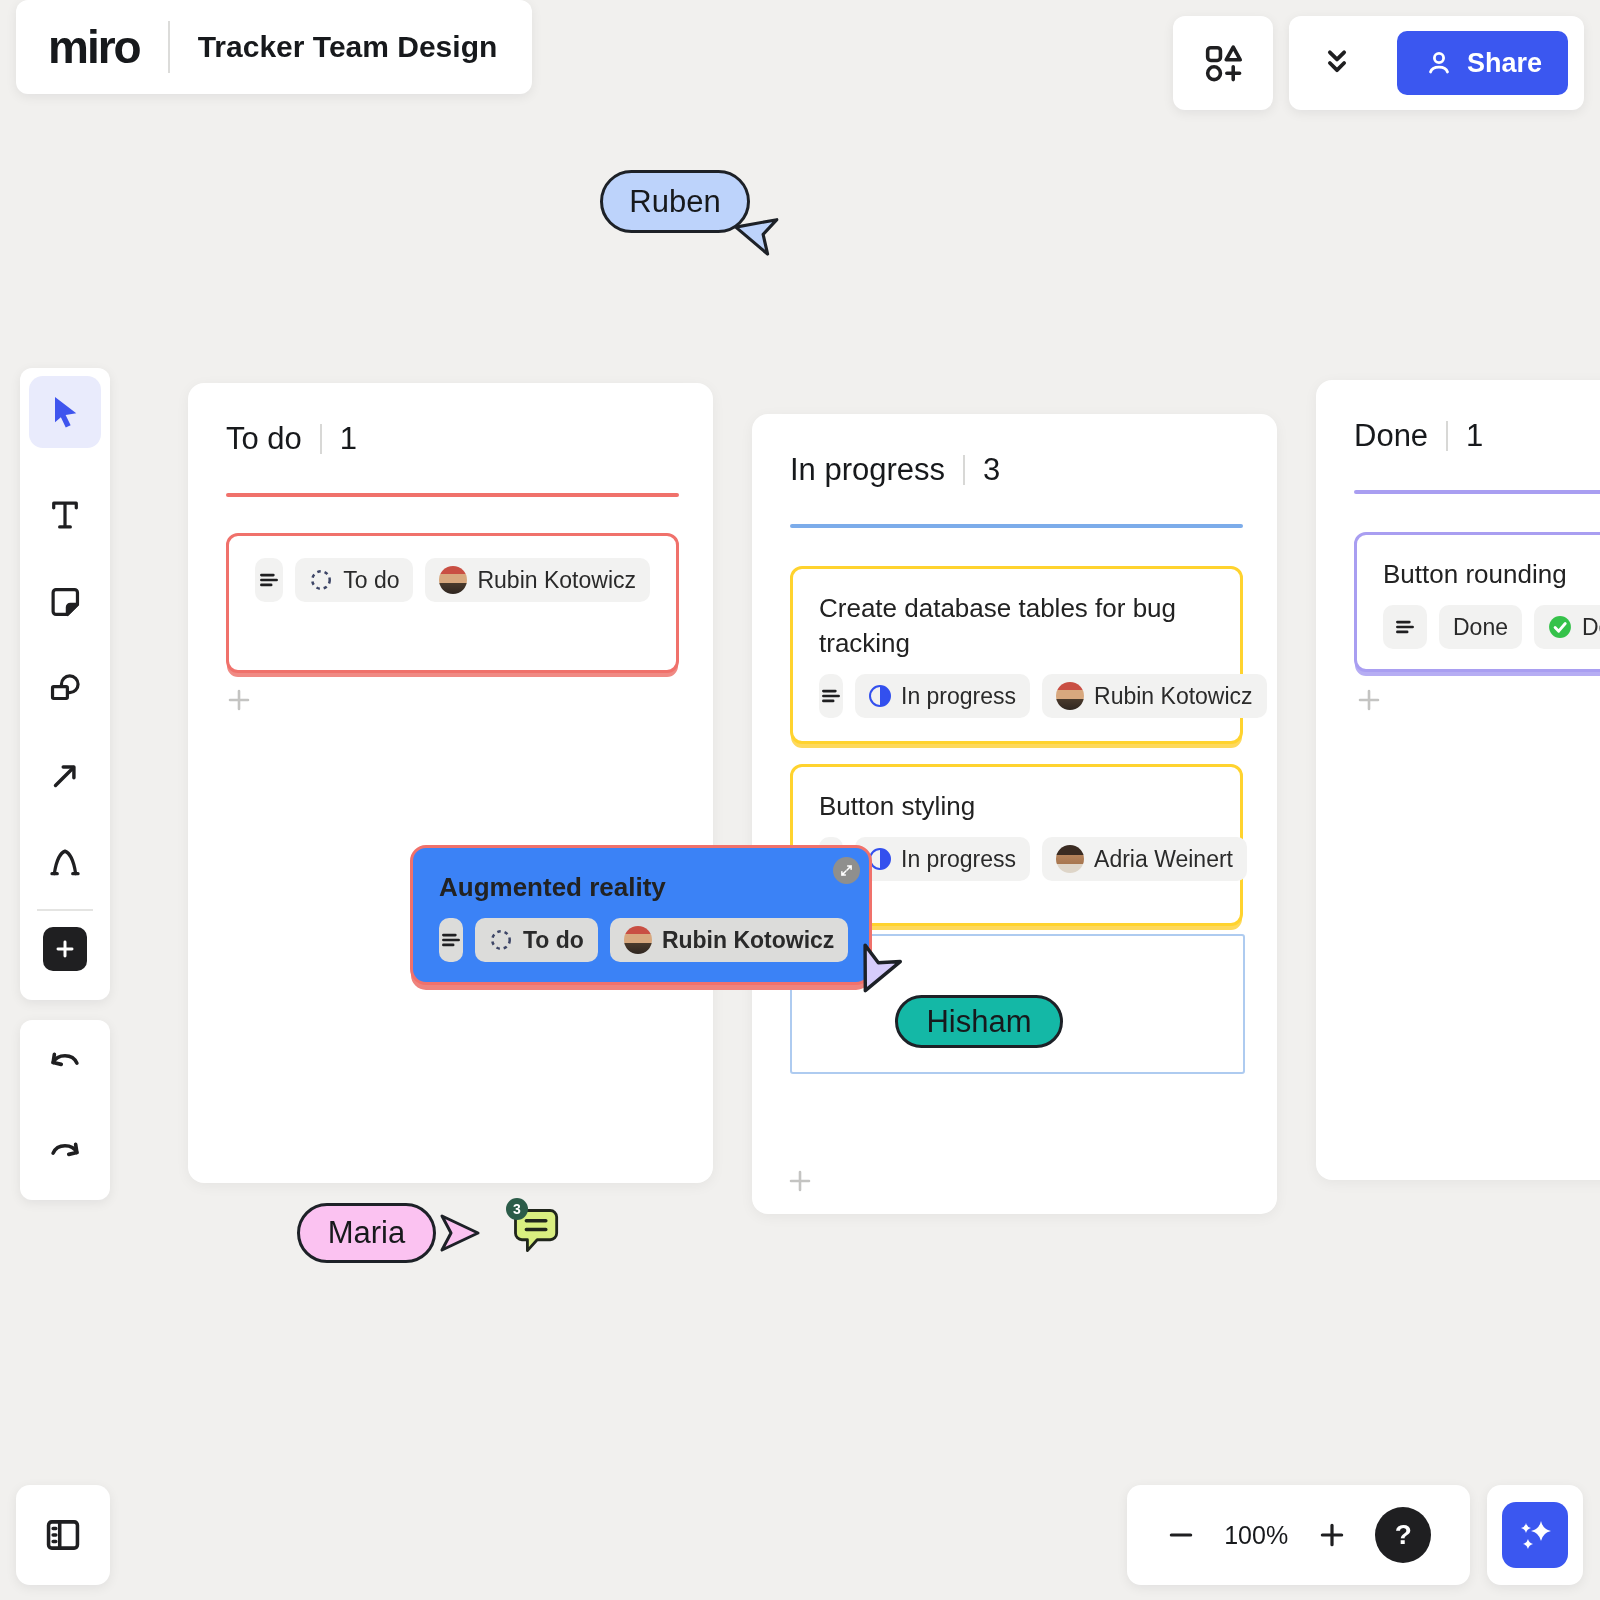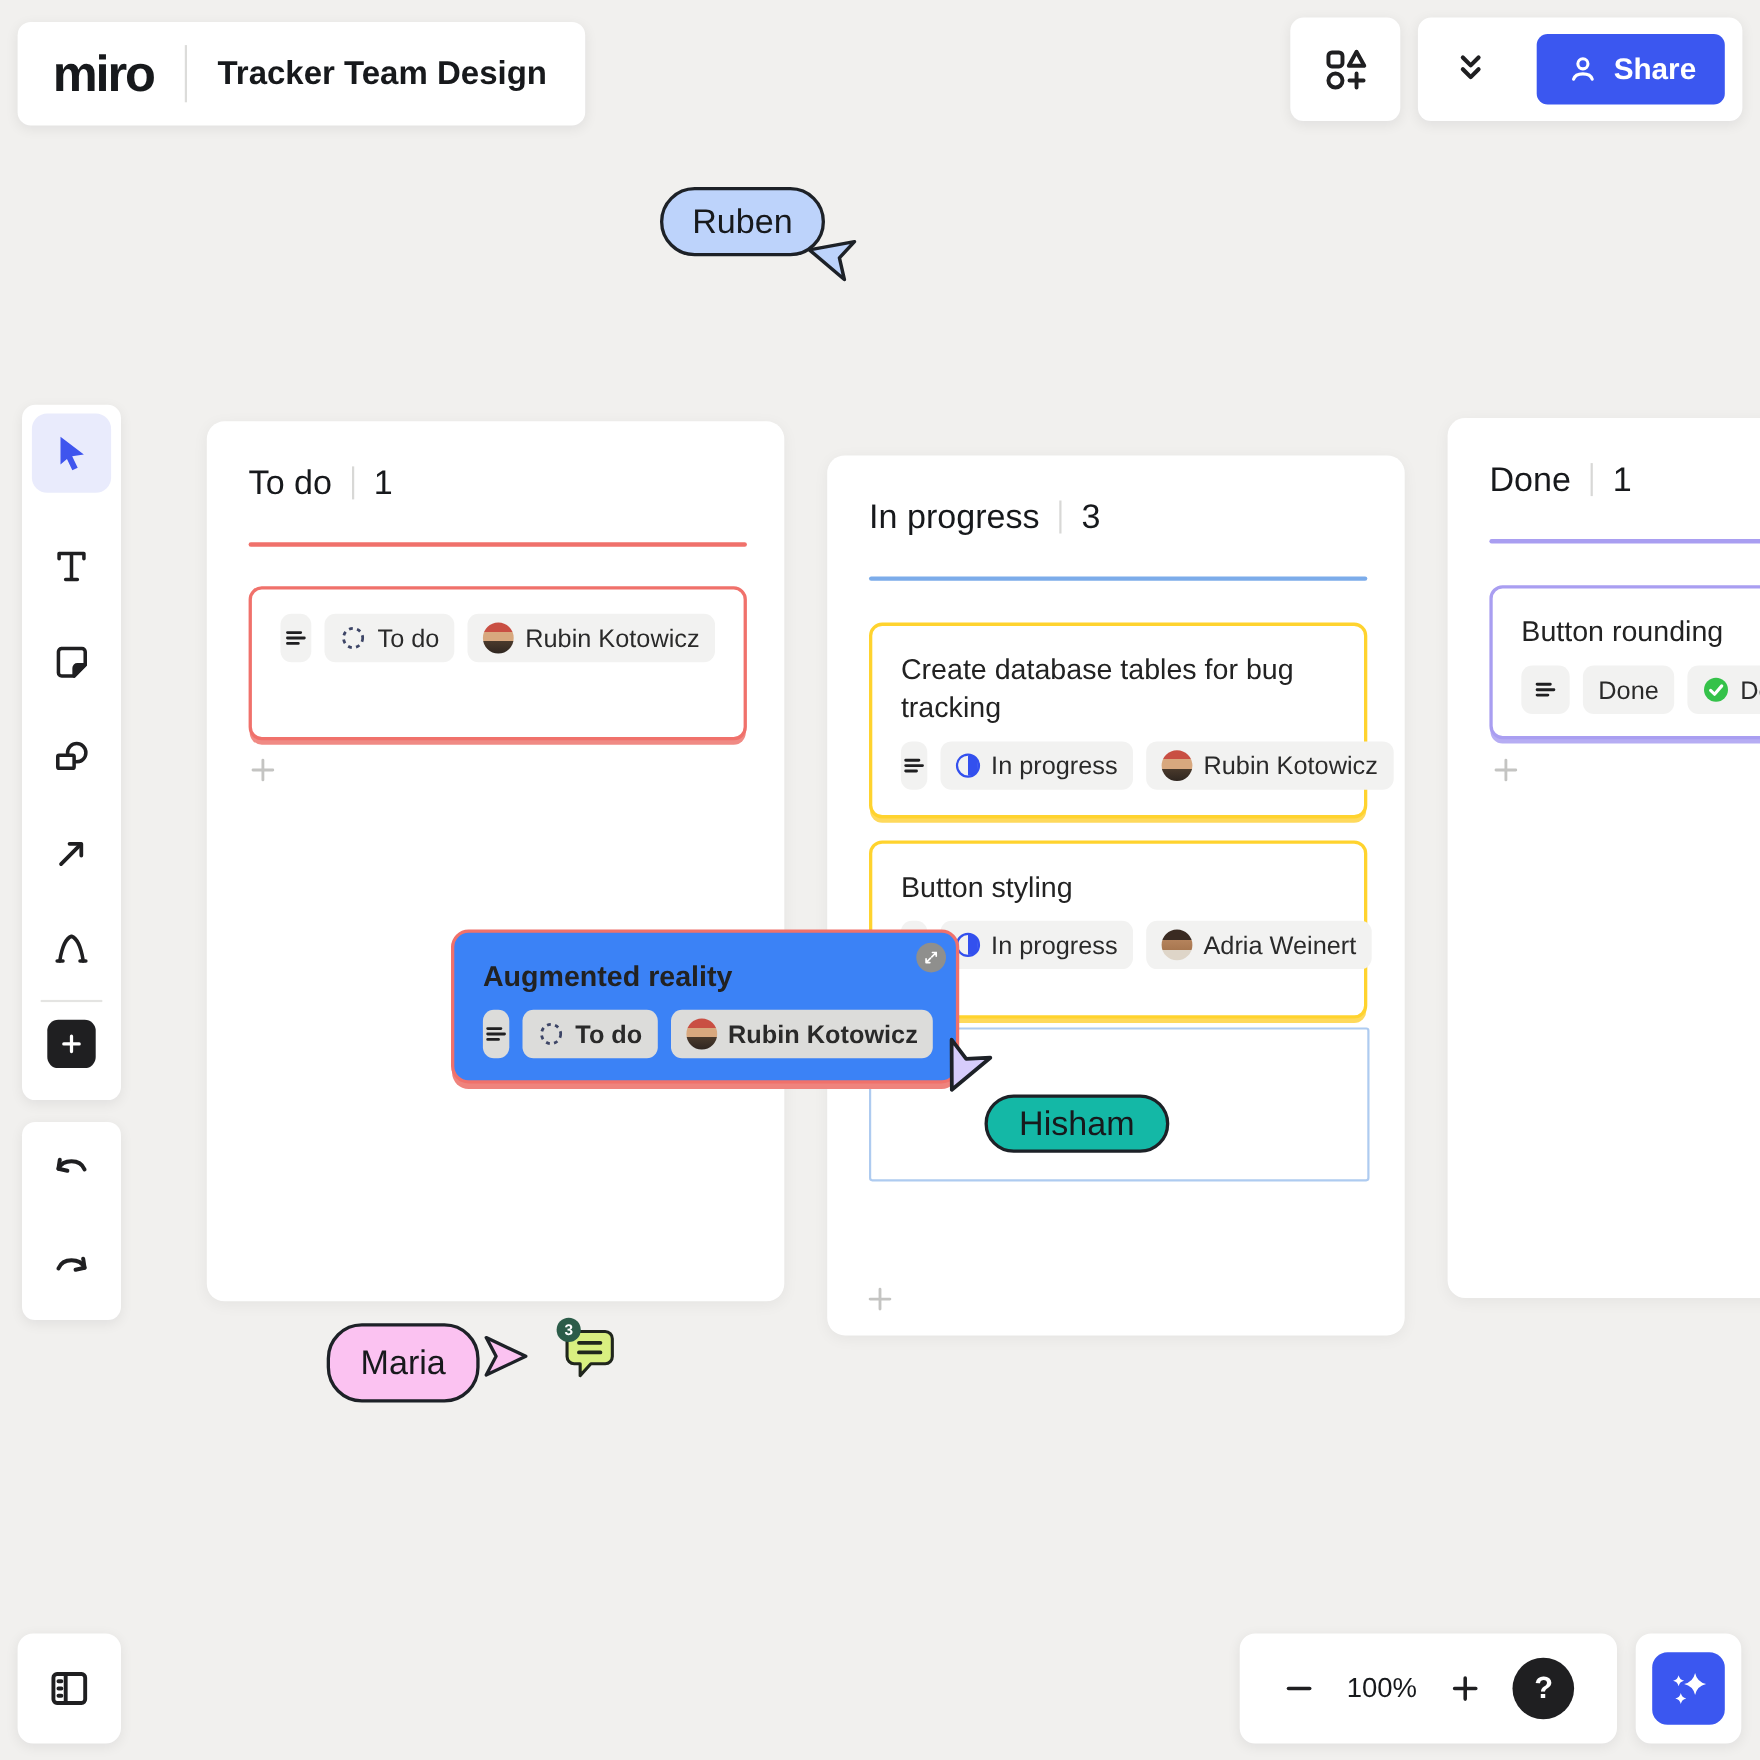--- a/index.html
+++ b/index.html
@@ -12,21 +12,21 @@
     position:relative;overflow:hidden;
     background:var(--canvas-bg,#f1f0ee);
     font-family:"Liberation Sans","DejaVu Sans",sans-serif;
     color:var(--ink);
   }
   .panel{
     position:absolute;background:#fff;border-radius:12px;
     box-shadow:0 3px 12px rgba(20,20,25,0.07);
   }
   
-  .header-card{left:16px;top:20px;width:516px;height:94px;display:flex;align-items:center;padding:0 32px;}
+  .header-card{left:16px;top:0;width:516px;height:94px;display:flex;align-items:center;padding:0 32px;}
   .logo{font-size:46px;font-weight:800;letter-spacing:-2px;color:#17191c;}
   .hdr-divider{width:2px;height:52px;background:#dcdcda;margin:0 28px;}
   .board-title{font-size:30px;font-weight:600;color:#17191c;white-space:nowrap;}
   .apps-card{left:1173px;top:16px;width:100px;height:94px;display:flex;align-items:center;justify-content:center;}
   .actions-card{left:1289px;top:16px;width:295px;height:94px;display:flex;align-items:center;padding:0 16px;}
   .icon-btn{display:flex;align-items:center;justify-content:center;border:none;background:transparent;cursor:pointer;}
   .chevrons-btn{width:64px;height:64px;border-radius:10px;}
   .share-btn{
     margin-left:auto;height:64px;padding:0 26px;border:none;border-radius:10px;cursor:pointer;
     background:var(--accent-blue,#3b57f0);color:#fff;display:flex;align-items:center;gap:12px;
@@ -376,21 +376,21 @@
 
 <div class="cursor-arrow" style="left:850px;top:948px;transform:rotate(115deg);">
   <svg width="48" height="48" viewBox="0 0 42 42">
     <polygon points="3,4 39,21 3,38 12,21" fill="#d6ccfb" stroke="#1d2127" stroke-width="3" stroke-linejoin="round"></polygon>
   </svg>
 </div>
 <div class="cursor-pill" style="left:895px;top:995px;width:168px;height:53px;background:#14b8a6;">
   <span>Hisham</span>
 </div>
 
-<div class="cursor-pill" style="left:297px;top:1203px;width:139px;height:72px;background:#fbc2f1;">
+<div class="cursor-pill" style="left:297px;top:1203px;width:139px;height:60px;background:#fbc2f1;">
   <span>Maria</span>
 </div>
 <div class="cursor-arrow" style="left:438px;top:1212px;">
   <svg width="44" height="42" viewBox="0 0 42 42">
     <polygon points="3,4 39,21 3,38 12,21" fill="#fbc2f1" stroke="#1d2127" stroke-width="3" stroke-linejoin="round"></polygon>
   </svg>
 </div>
 
 <div class="comment">
   <span class="comment-badge">3</span>

